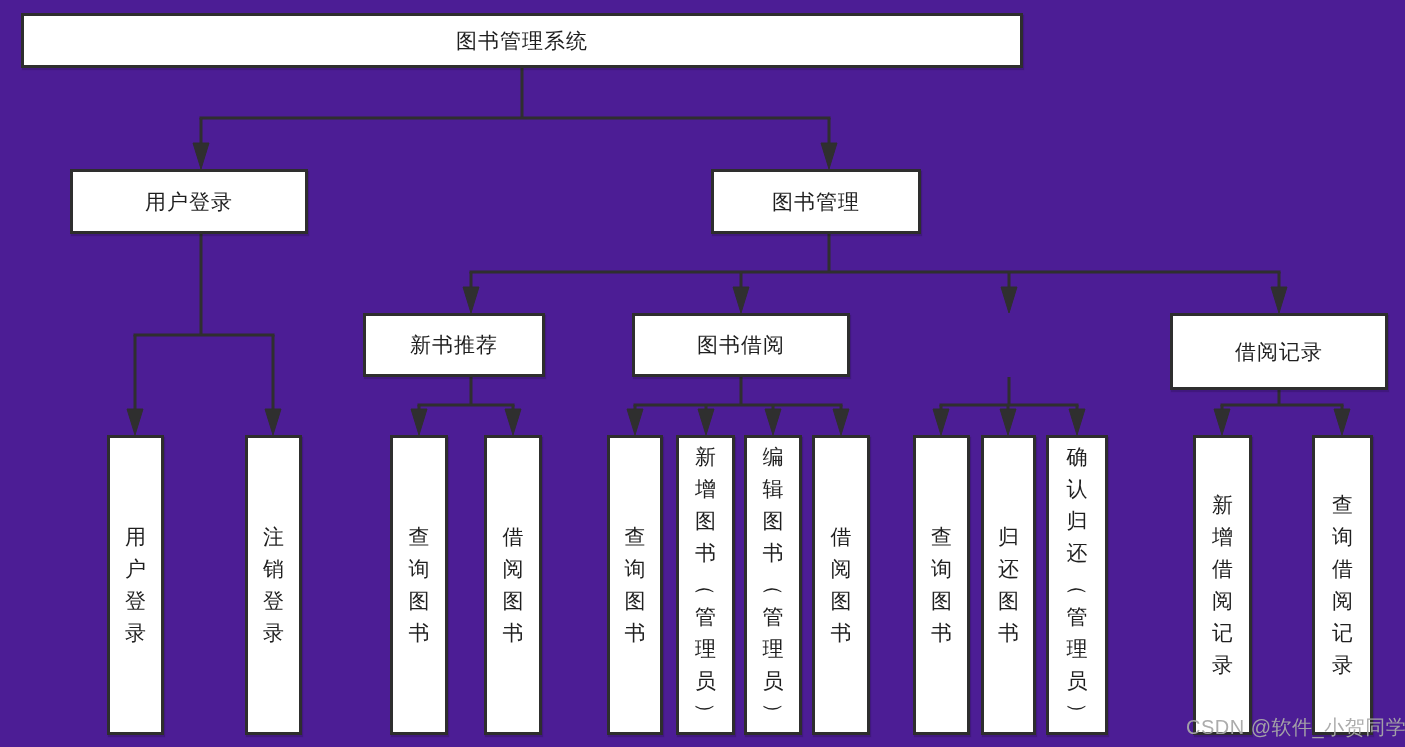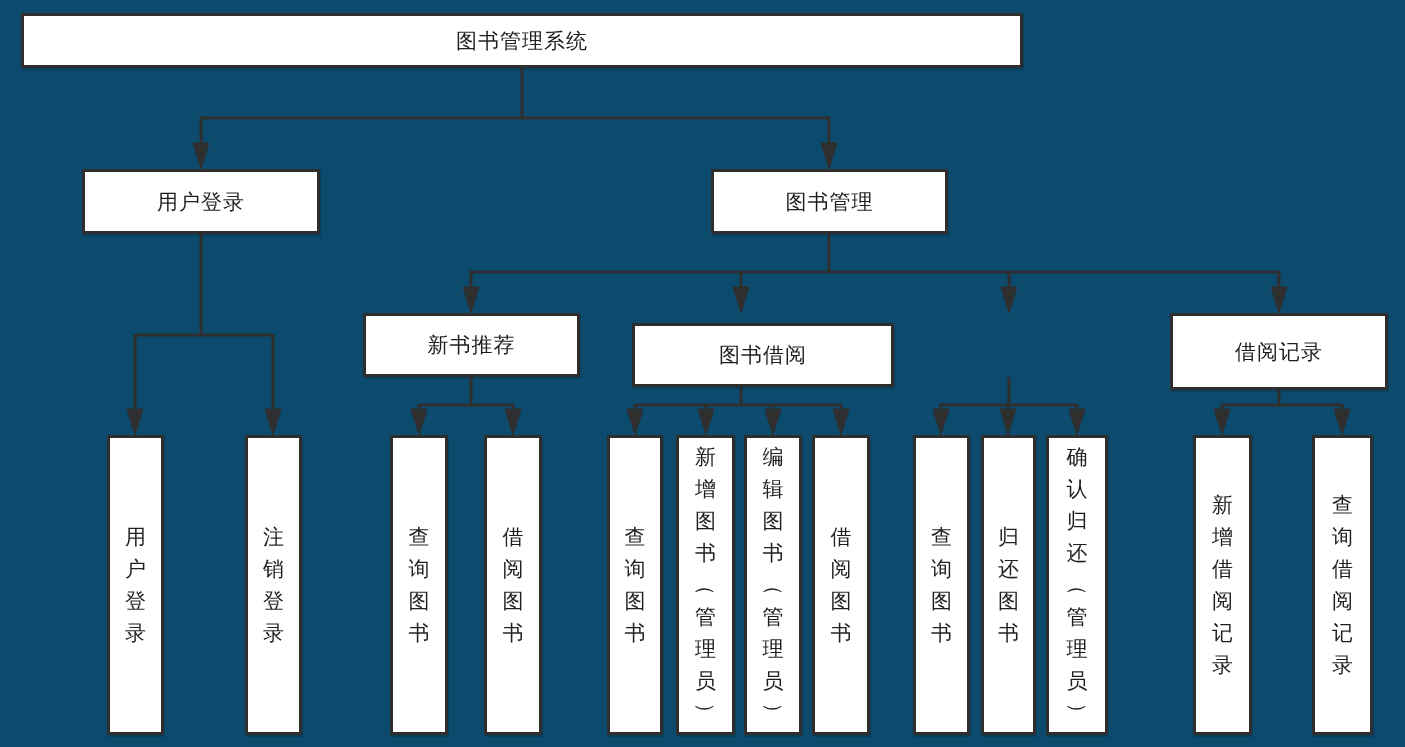--- a/index.html
+++ b/index.html
@@ -5,21 +5,21 @@
   html, body {
     margin: 0;
     padding: 0;
     background: #ffffff;
     font-family: "Liberation Sans", "DejaVu Sans", sans-serif;
   }
   .canvas {
     position: relative;
     width: 1405px;
     height: 747px;
-    background: #0c4a6e;
+    background: #4c1d95;
     overflow: hidden;
   }
   .wires {
     position: absolute;
     left: 0;
     top: 0;
     z-index: 1;
   }
   .wires line {
     stroke: #2f2f2f;
@@ -126,25 +126,25 @@
       <line x1="1279" y1="377" x2="1279" y2="405"></line>
       <line x1="1220.5" y1="405" x2="1343.5" y2="405"></line>
       <line x1="1222" y1="405" x2="1222" y2="413"></line>
       <polygon points="1214,409 1230,409 1222,435"></polygon>
       <line x1="1342" y1="405" x2="1342" y2="413"></line>
       <polygon points="1334,409 1350,409 1342,435"></polygon>
     </svg>
 
   <div class="node h" style="left:21px;top:13px;width:1002px;height:55px">图书管理系统</div>
 
-  <div class="node h" style="left:82px;top:169px;width:238px;height:65px">用户登录</div>
-  <div class="node h" style="left:711px;top:169px;width:237px;height:65px">图书管理</div>
-
-  <div class="node h" style="left:363px;top:313px;width:217px;height:64px">新书推荐</div>
-  <div class="node h" style="left:632px;top:323px;width:262px;height:64px">图书借阅</div>
+  <div class="node h" style="left:70px;top:169px;width:238px;height:65px">用户登录</div>
+  <div class="node h" style="left:711px;top:169px;width:210px;height:65px">图书管理</div>
+
+  <div class="node h" style="left:363px;top:313px;width:182px;height:64px">新书推荐</div>
+  <div class="node h" style="left:632px;top:313px;width:218px;height:64px">图书借阅</div>
   <div class="node h" style="left:1170px;top:313px;width:218px;height:77px">借阅记录</div>
 
   <div class="node v" style="left:107px;top:435px;width:57px;height:300px">
       <span class="vchar">用</span>
       <span class="vchar">户</span>
       <span class="vchar">登</span>
       <span class="vchar">录</span>
     </div>
   <div class="node v" style="left:245px;top:435px;width:57px;height:300px">
       <span class="vchar">注</span>
@@ -231,13 +231,14 @@
     </div>
   <div class="node v" style="left:1312px;top:435px;width:61px;height:300px">
       <span class="vchar">查</span>
       <span class="vchar">询</span>
       <span class="vchar">借</span>
       <span class="vchar">阅</span>
       <span class="vchar">记</span>
       <span class="vchar">录</span>
     </div>
 
+  <div class="watermark">CSDN @软件_小贺同学</div>
 </div>
 
 </body></html>

